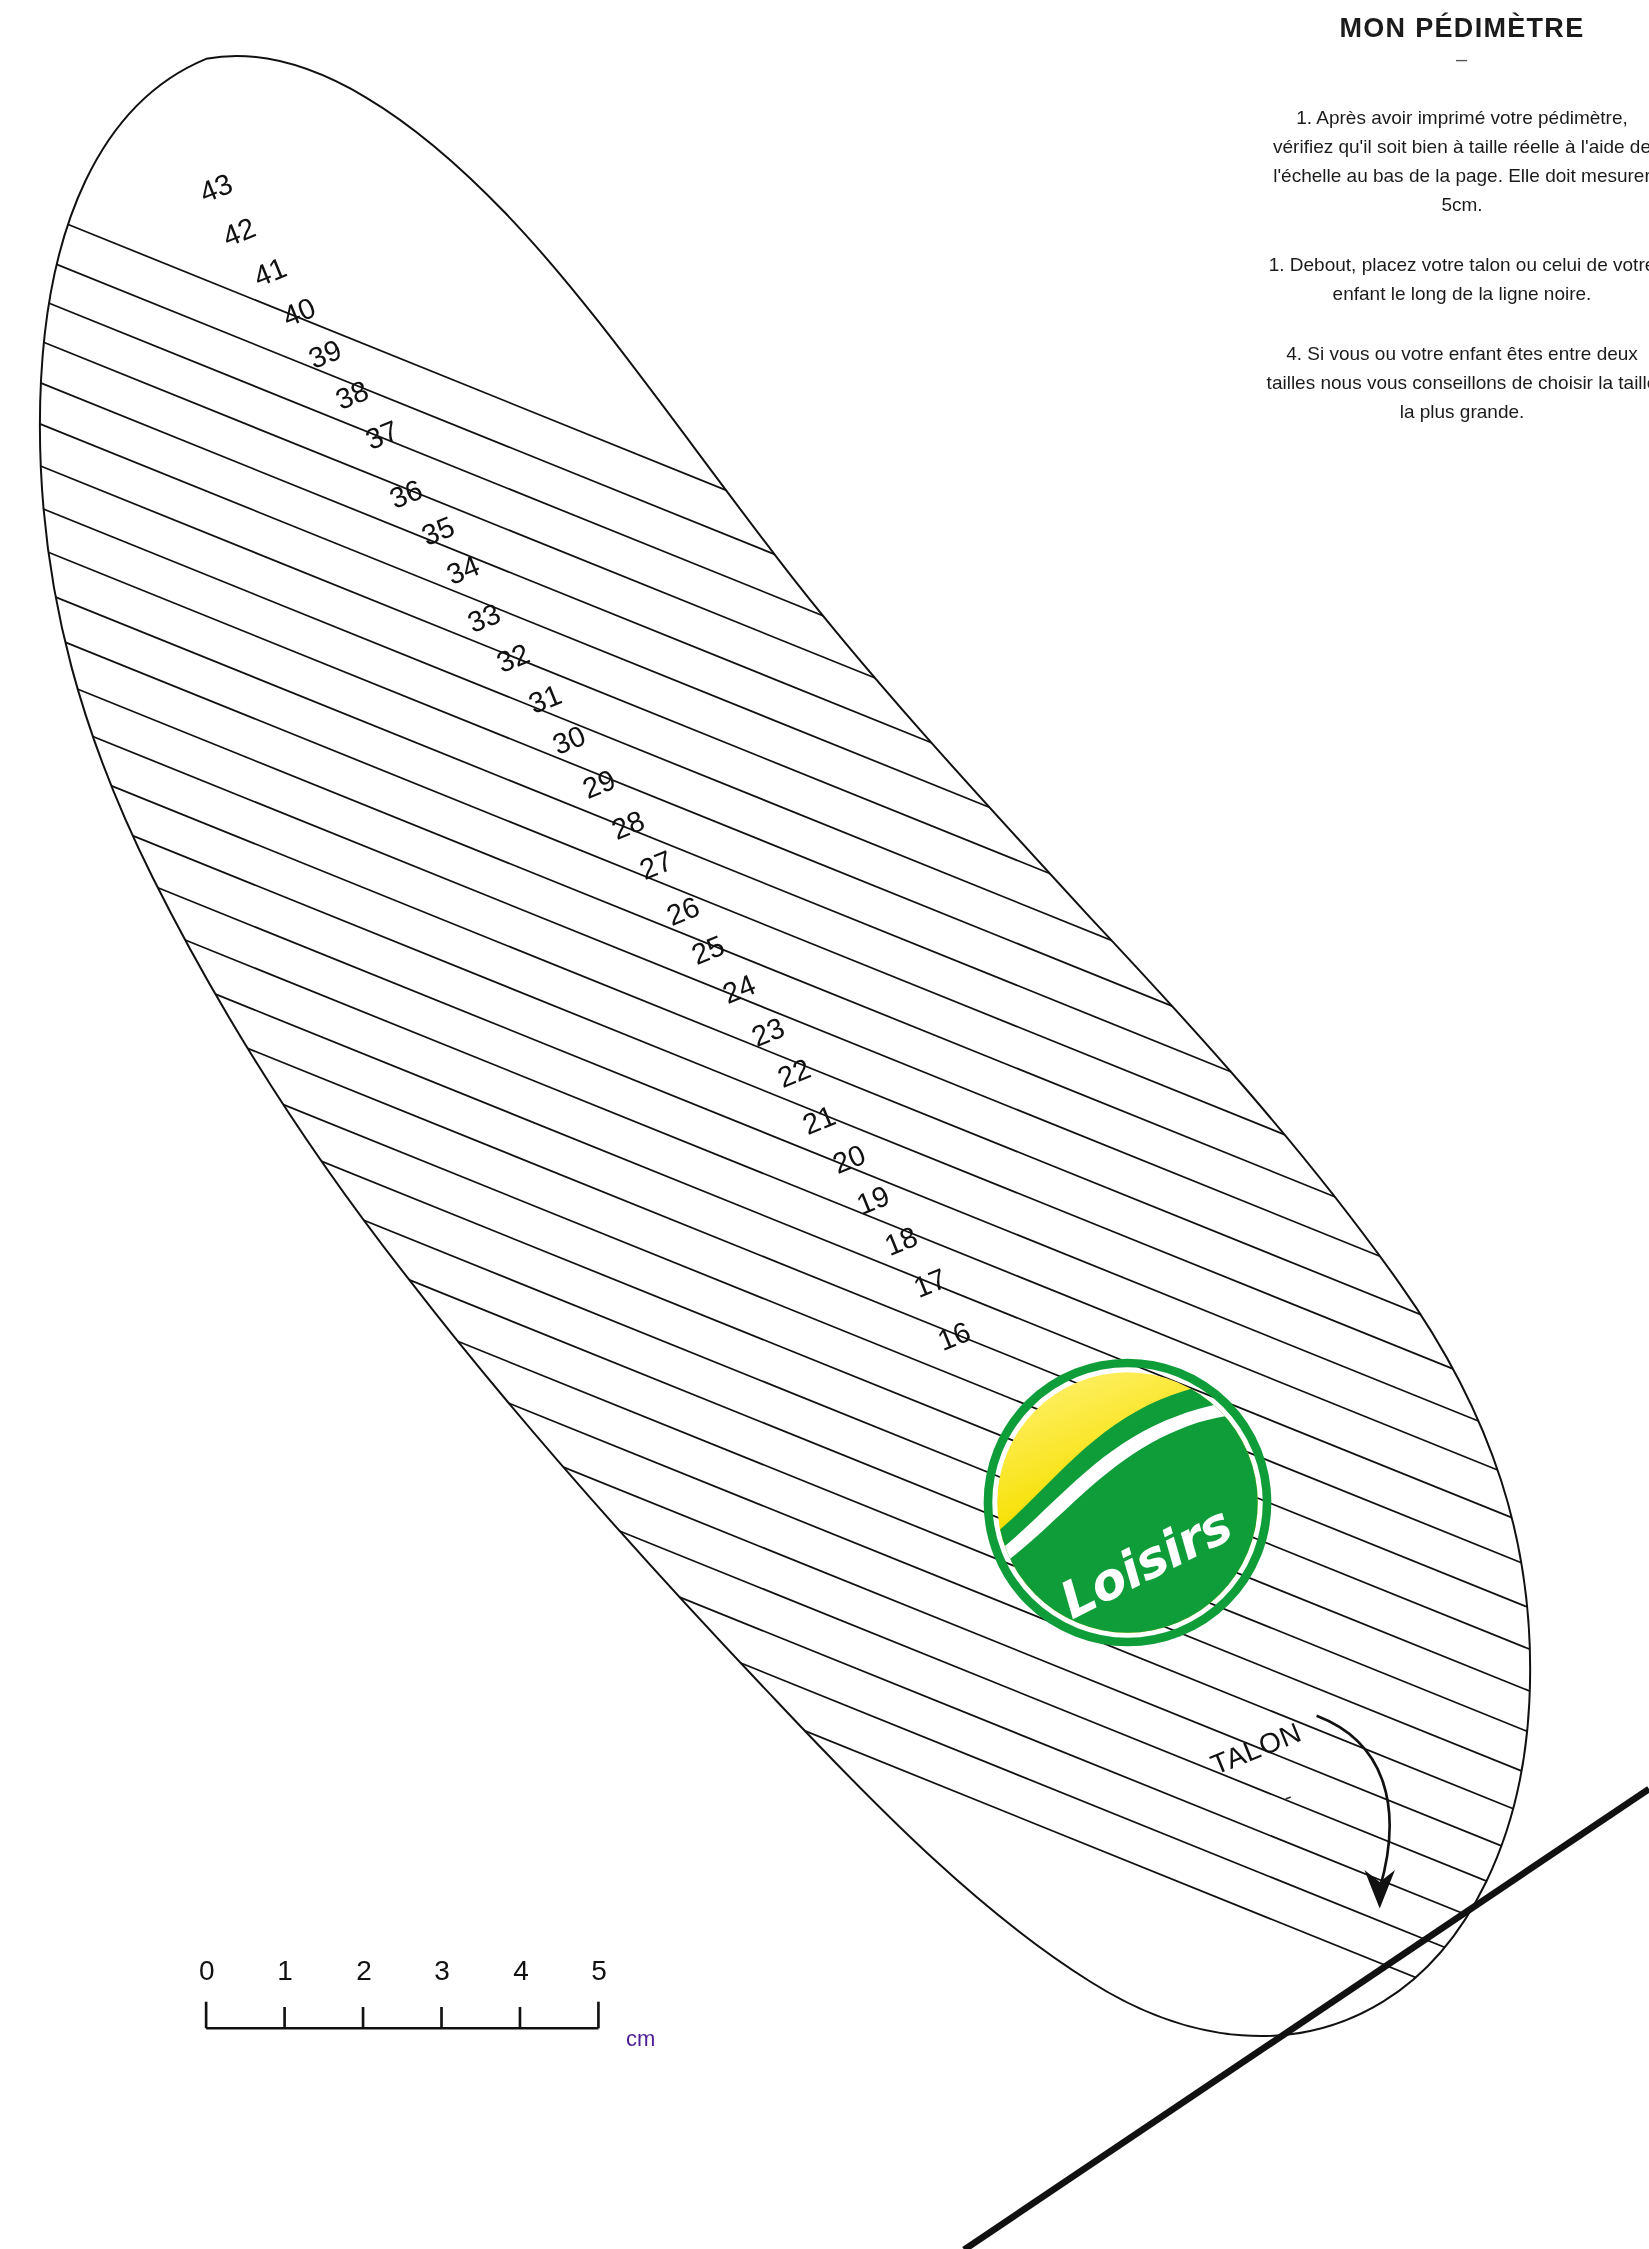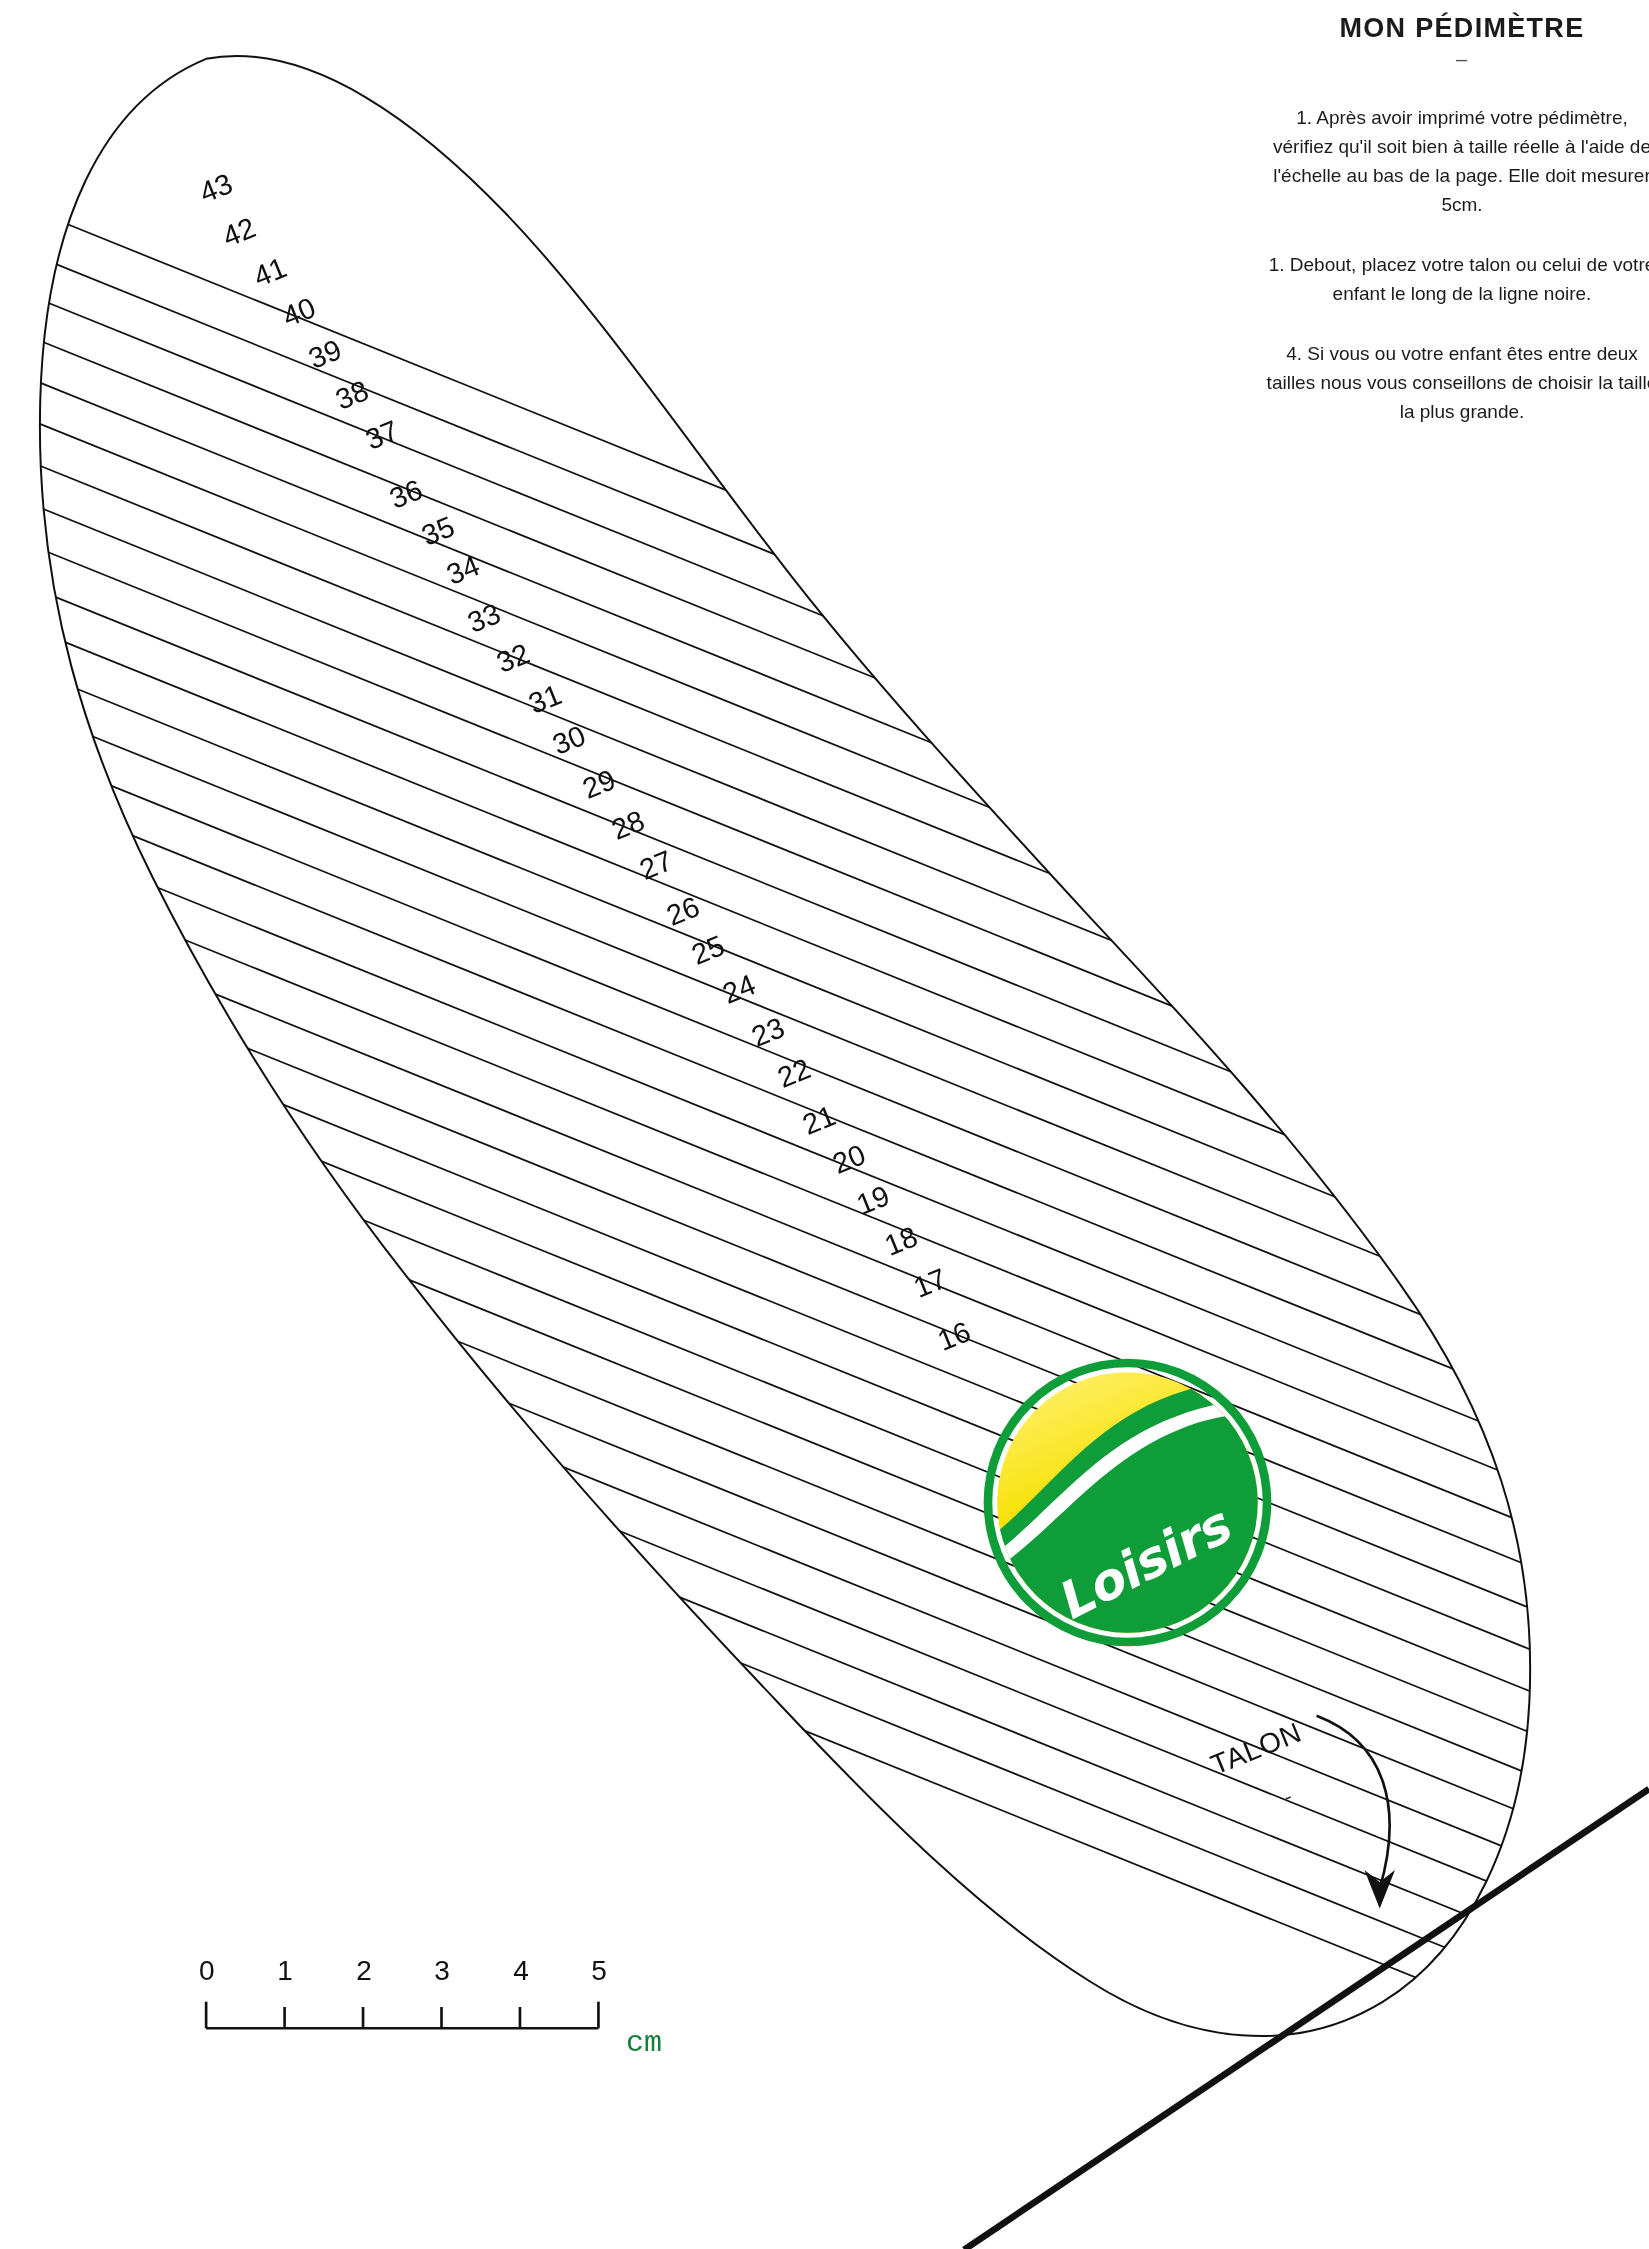--- a/index.html
+++ b/index.html
@@ -59,25 +59,24 @@
     height: 120px;
   }
   .ruler-num {
     position: absolute;
     font-size: 28px;
     color: #111;
     transform: translateX(-50%);
   }
   #ruler-cm {
     position: absolute;
-    font-size: 30px;
-    color: #15803d;
+    font-size: 22px;
+    color: #4c1d95;
     left: 426px;
     top: 71px;
-    font-family: Liberation Mono, monospace;
   }
   
   #logo {
     position: absolute;
     left: 980px;
     top: 1355px;
     width: 295px;
     height: 295px;
   }
   .logo-word {

